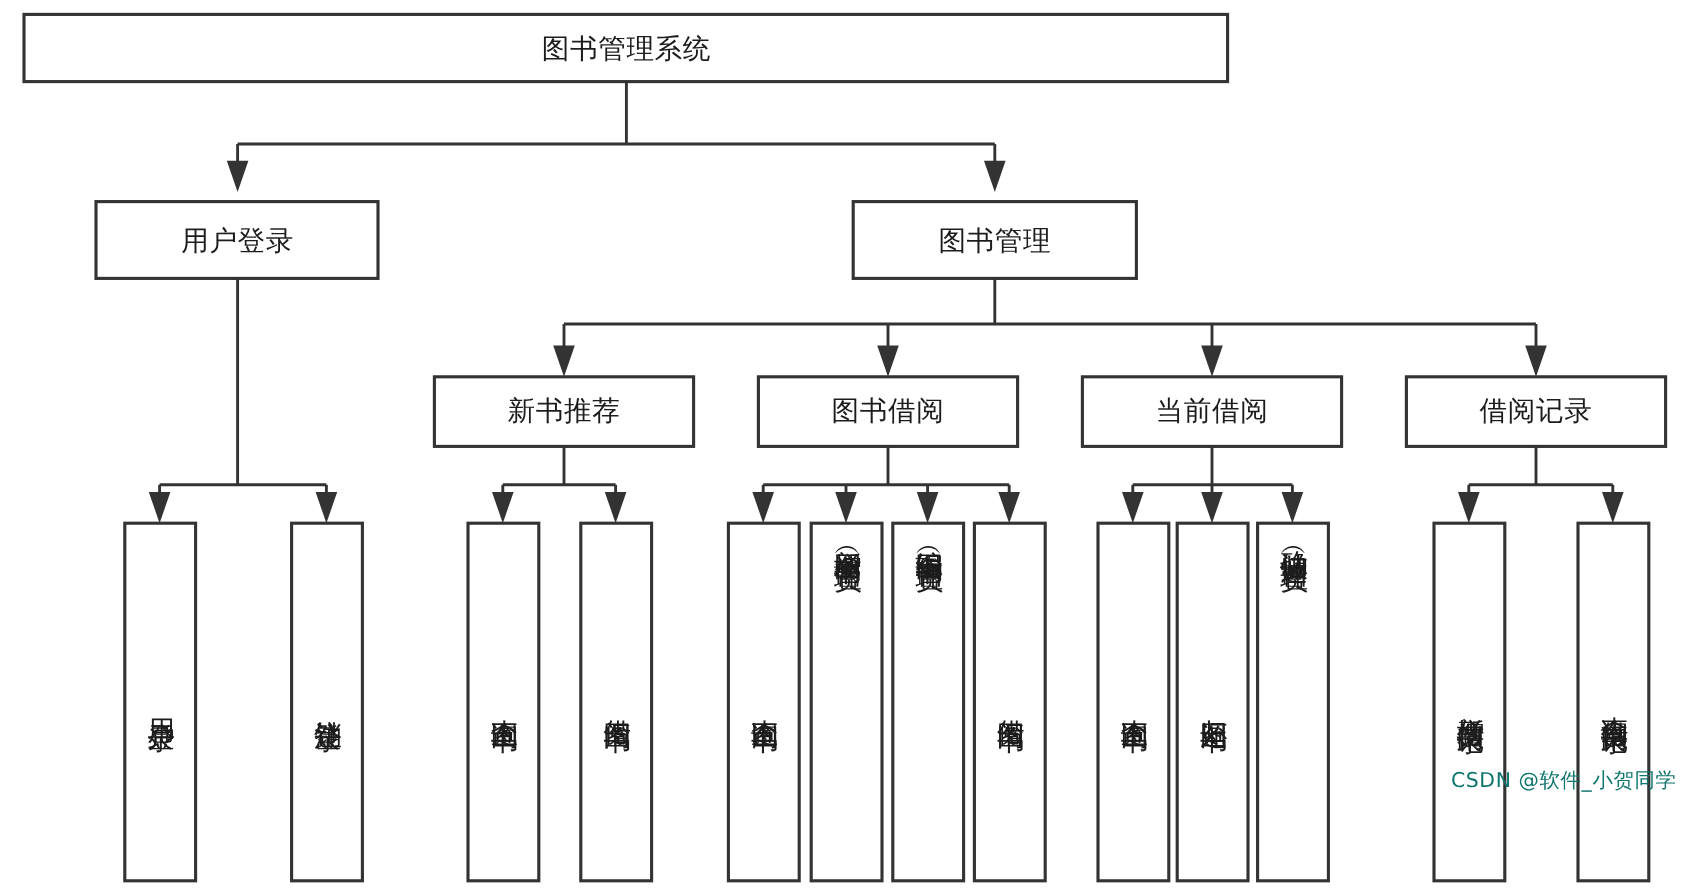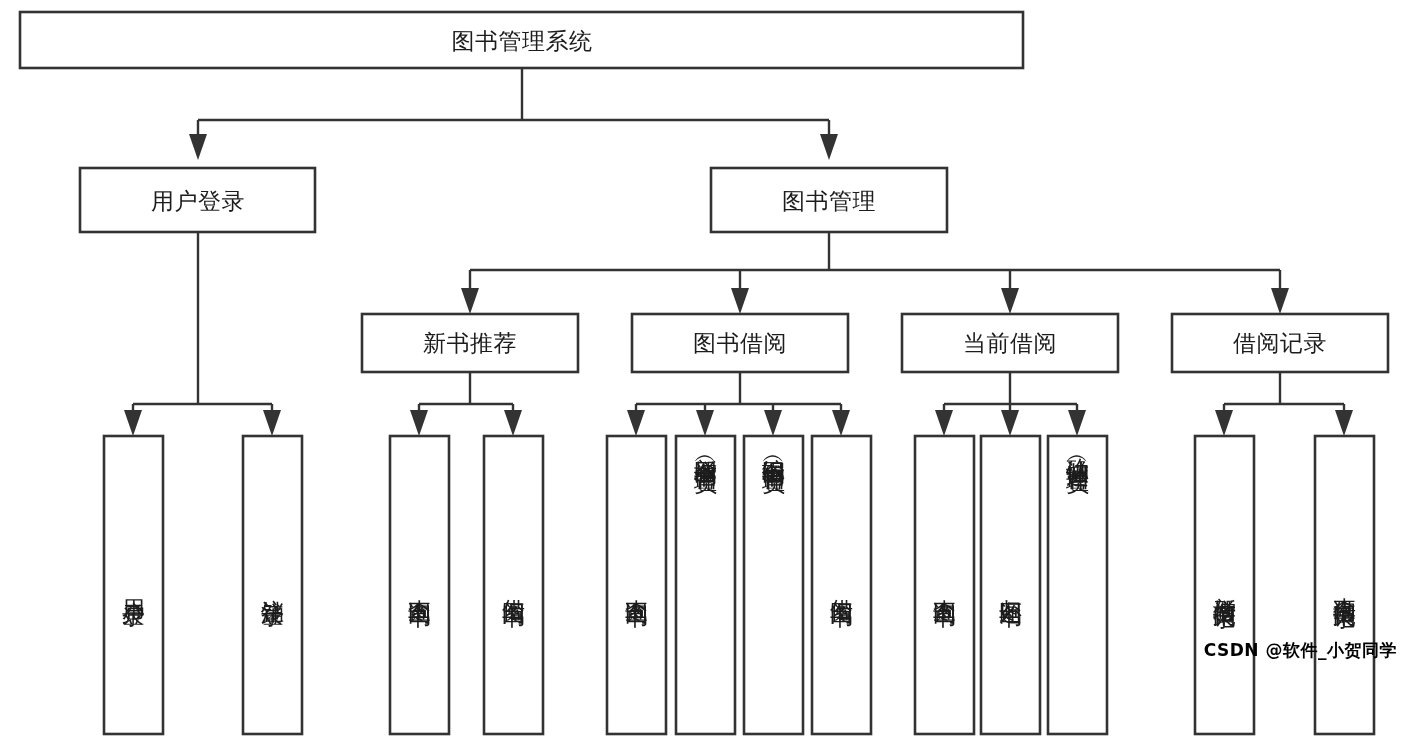--- a/index.html
+++ b/index.html
@@ -67,24 +67,23 @@
     color: #1c1c1c;
     letter-spacing: 2px;
     white-space: nowrap;
   }
   .watermark {
     position: absolute;
     right: 8px;
     bottom: 6px;
     font-family: "DejaVu Sans", "Liberation Sans", sans-serif;
     font-size: 17px;
-    color: #000000;
+    color: #0f766e;
     white-space: nowrap;
     letter-spacing: 0.5px;
-    font-weight: bold;
   }
 </style>
 </head>
 <body>
 
 <div id="diagram-root">
 
   <svg class="diagram-canvas" viewBox="0 0 1405 747" xmlns="http://www.w3.org/2000/svg">
 
     <g>

